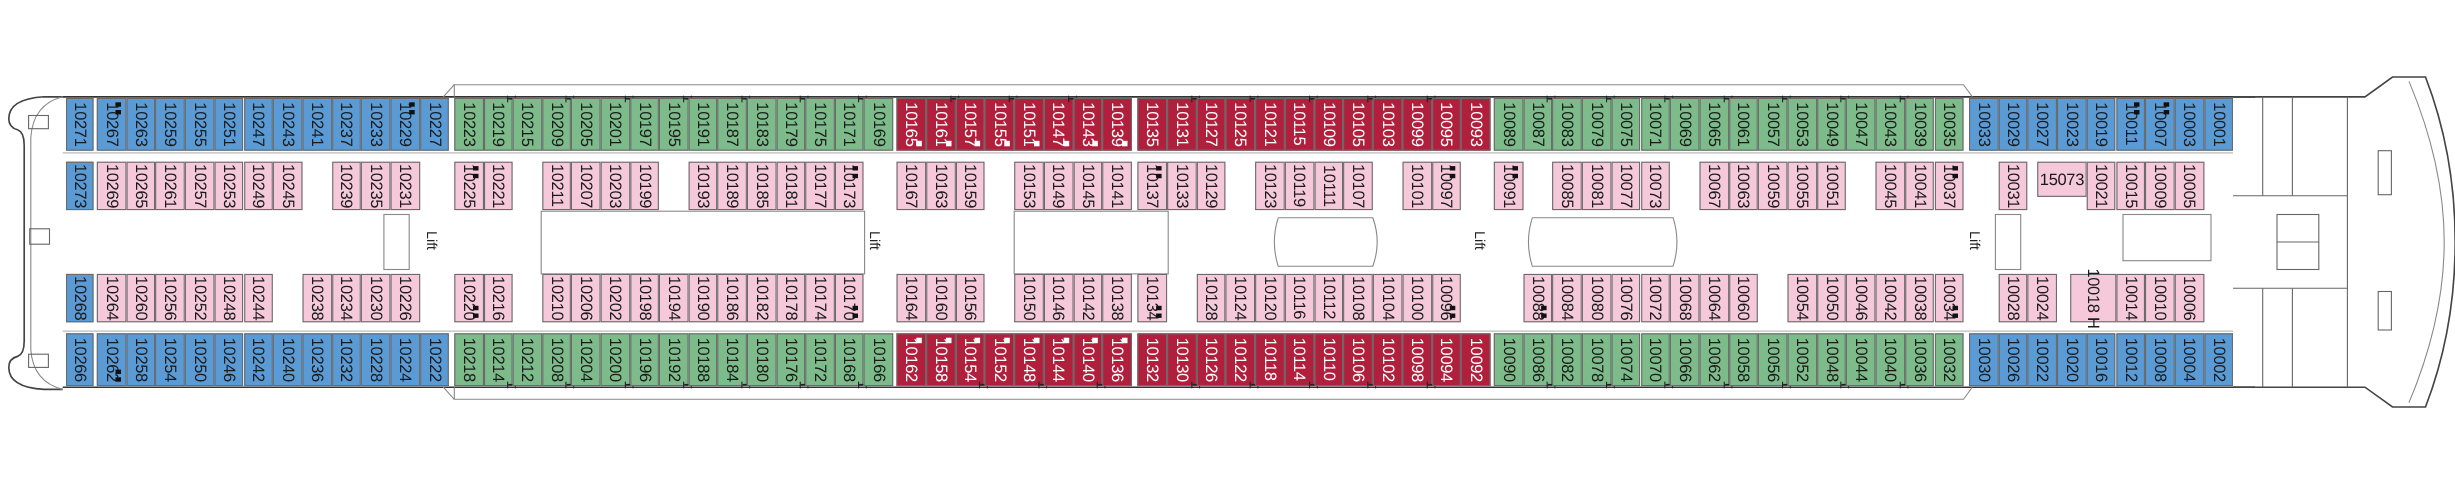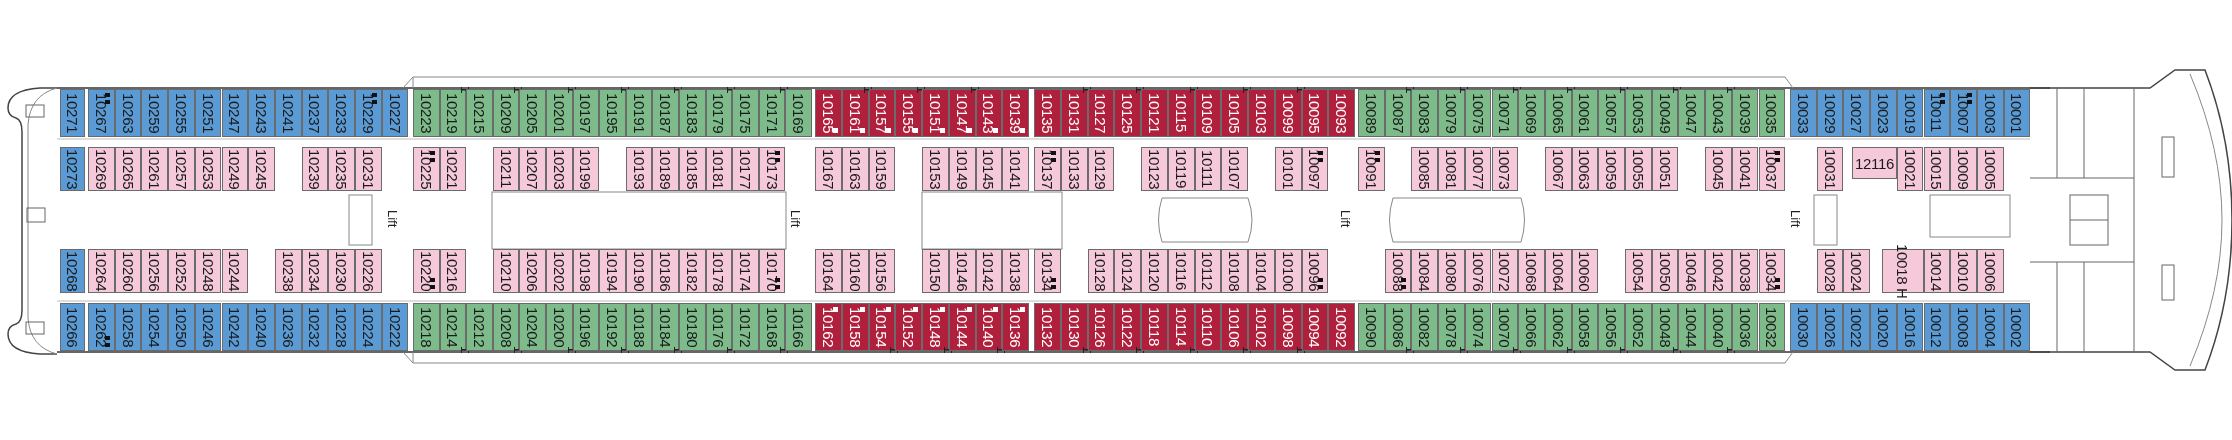--- a/index.html
+++ b/index.html
@@ -495,21 +495,21 @@
         <span class="num">10041</span>
       </div>
       <div class="cab pink" style="left: 1758.5px; top: 147px; width: 26.7px; height: 44px;">
         <span class="num">10037</span>
         <span class="mk-dbl"></span>
       </div>
       <div class="cab pink" style="left: 1816.7px; top: 147px; width: 26.7px; height: 44px;">
         <span class="num">10031</span>
       </div>
       <div class="cab pink horiz" style="left: 1852px; top: 147px; width: 45px; height: 32px;">
-        <span class="num">12116</span>
+        <span class="num">15073</span>
       </div>
       <div class="cab pink" style="left: 1896.8px; top: 147px; width: 26.7px; height: 44px;">
         <span class="num">10021</span>
       </div>
       <div class="cab pink" style="left: 1923.5px; top: 147px; width: 26.7px; height: 44px;">
         <span class="num">10015</span>
       </div>
       <div class="cab pink" style="left: 1950.2px; top: 147px; width: 26.7px; height: 44px;">
         <span class="num">10009</span>
       </div>

